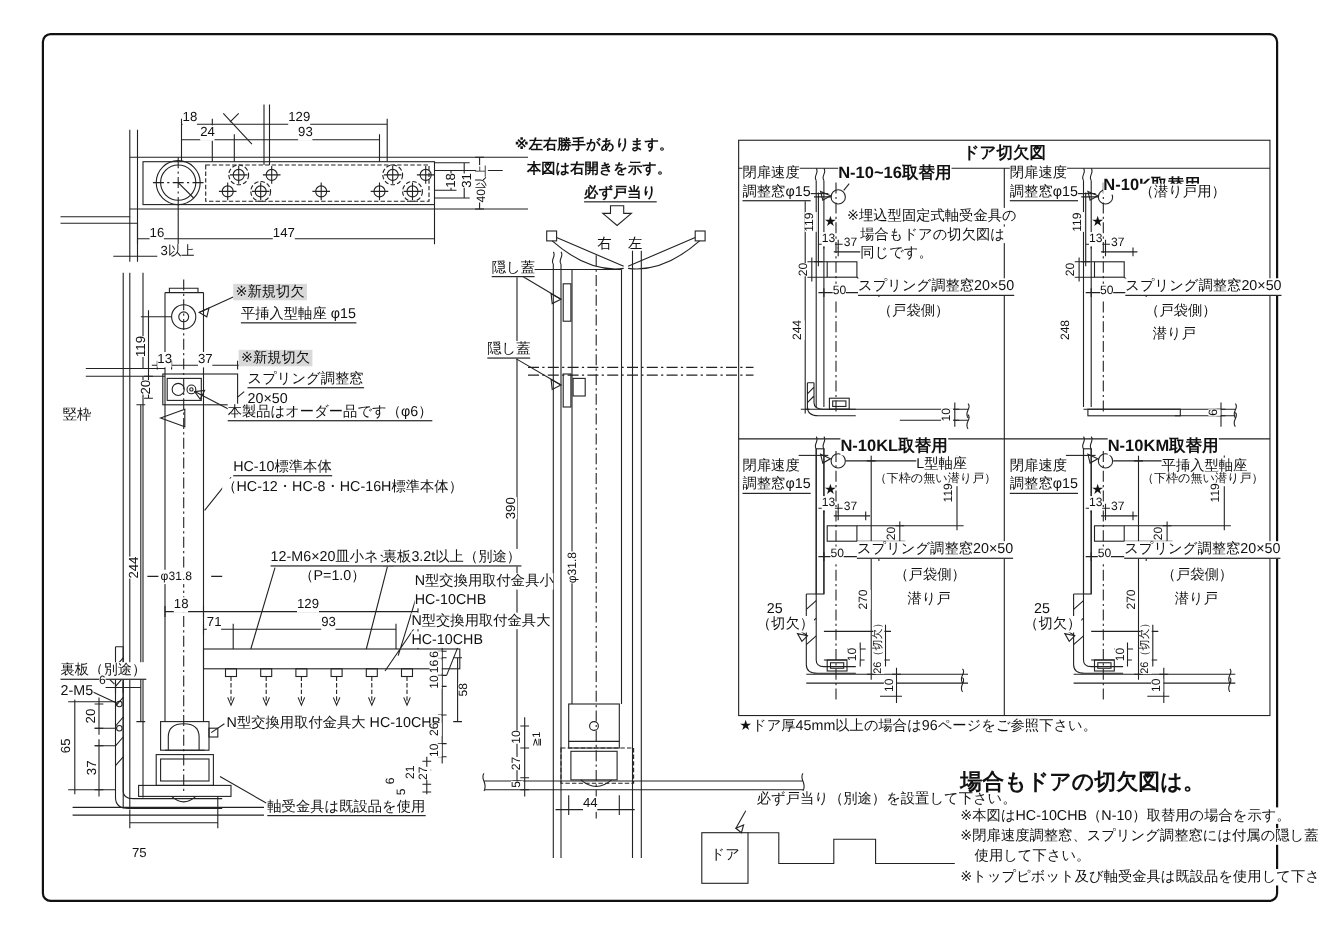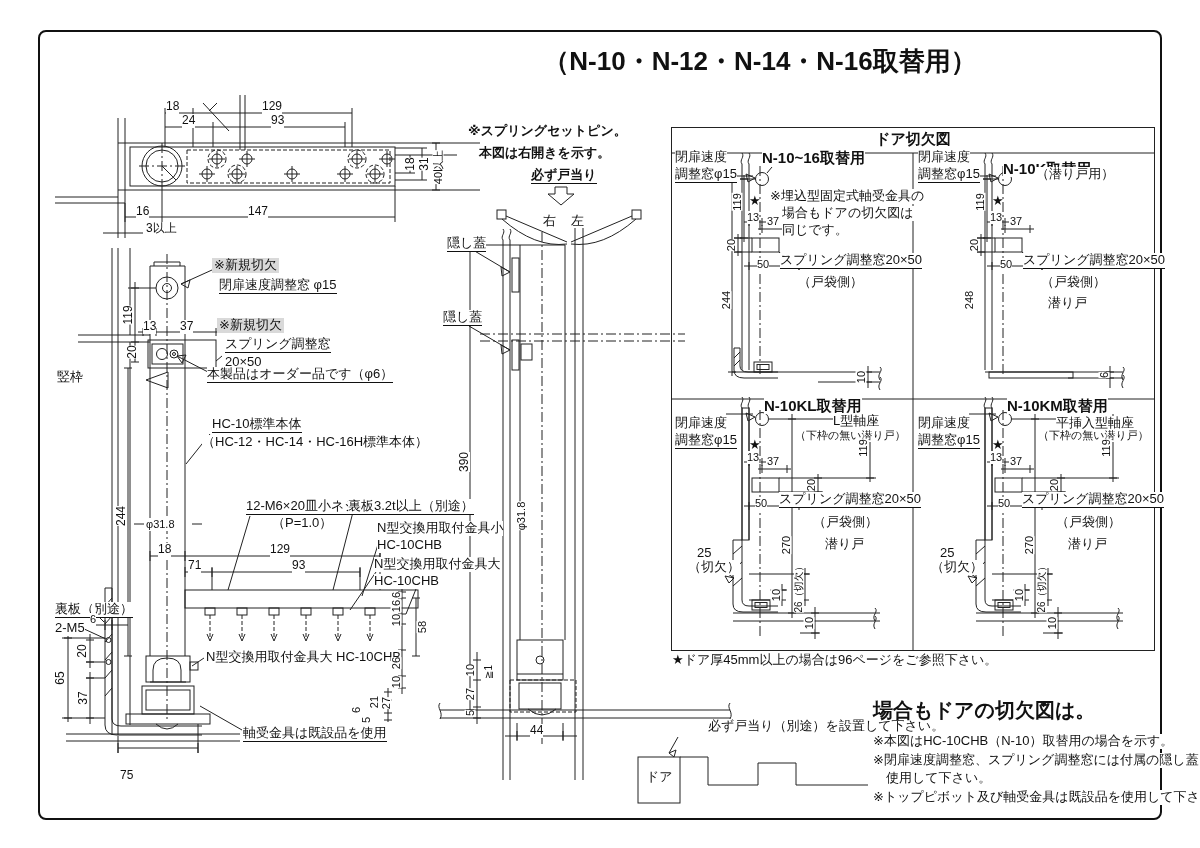--- a/index.html
+++ b/index.html
@@ -226,49 +226,48 @@
     <path d="M548,48 V250 M544,53 H552 M544,246 H552"></path>
     <path d="M315,246 H453 M398,252 H453 M453,241 c4,4 -4,7 0,13 M453,249 c4,4 -4,7 0,13"></path>
     <rect x="319" y="246" width="84" height="6"></rect>
     <path d="M440,240 V262 M436,246 H444 M436,252 H444"></path>
   </g>
   <use href="#coreB"></use>
   <use href="#coreB" x="243"></use>
 </svg>
 
 <div class="title">
-  <div class="l2">（N-10・N-12・N-14・N-16取替用）</div>
 </div>
 
 <div class="lbl" style="left:166px;top:100px">18</div>
 <div class="lbl" style="left:262px;top:100px">129</div>
 <div class="lbl" style="left:182px;top:114px">24</div>
 <div class="lbl" style="left:271px;top:114px">93</div>
 <div class="rl" style="left:410px;top:164px">18</div>
 <div class="rl" style="left:424px;top:164px">31</div>
 <div class="rl s11" style="left:438px;top:167px">40以上</div>
 <div class="lbl" style="left:136px;top:205px">16</div>
 <div class="lbl" style="left:248px;top:205px">147</div>
 <div class="lbl" style="left:146px;top:222px">3以上</div>
 
-<div class="lbl s13 b" style="left:468px;top:124px">※スプリングセットピン。</div>
+<div class="lbl s13 b" style="left:468px;top:124px">※左右勝手があります。</div>
 <div class="lbl s13 b" style="left:479px;top:146px">本図は右開きを示す。</div>
 <div class="lbl s13 b u" style="left:531px;top:168px">必ず戸当り</div>
 <div class="lbl s13" style="left:543px;top:214px;background:transparent">右</div>
 <div class="lbl s13" style="left:571px;top:214px;background:transparent">左</div>
 
 <div class="lbl s13 hl" style="left:212px;top:258px">※新規切欠</div>
-<div class="lbl s13 u" style="left:219px;top:278px">閉扉速度調整窓 φ15</div>
+<div class="lbl s13 u" style="left:219px;top:278px">平挿入型軸座 φ15</div>
 <div class="lbl s13 hl" style="left:217px;top:318px">※新規切欠</div>
 <div class="lbl s13 u" style="left:225px;top:337px">スプリング調整窓</div>
 <div class="lbl s13 u" style="left:225px;top:355px">20×50</div>
 <div class="lbl s13 u" style="left:207px;top:367px">本製品はオーダー品です（φ6）</div>
 <div class="lbl s13" style="left:57px;top:370px">竪枠</div>
 <div class="lbl s13 u" style="left:212px;top:417px">HC-10標準本体</div>
-<div class="lbl s13" style="left:202px;top:435px">（HC-12・HC-14・HC-16H標準本体）</div>
+<div class="lbl s13" style="left:202px;top:435px">（HC-12・HC-8・HC-16H標準本体）</div>
 <div class="lbl s13 u" style="left:246px;top:499px">12-M6×20皿小ネジ</div>
 <div class="lbl s13" style="left:272px;top:516px">（P=1.0）</div>
 <div class="lbl s13 u" style="left:348px;top:499px">裏板3.2t以上（別途）</div>
 <div class="lbl s13" style="left:377px;top:521px">N型交換用取付金具小</div>
 <div class="lbl s13" style="left:377px;top:538px">HC-10CHB</div>
 <div class="lbl s13" style="left:374px;top:557px">N型交換用取付金具大</div>
 <div class="lbl s13" style="left:374px;top:574px">HC-10CHB</div>
 <div class="lbl s13" style="left:206px;top:650px">N型交換用取付金具大 HC-10CHB</div>
 <div class="lbl s13 u" style="left:55px;top:602px">裏板（別途）</div>
 <div class="lbl s13" style="left:55px;top:621px">2-M5</div>
@@ -301,21 +300,21 @@
 
 <div class="lbl s13 u" style="left:447px;top:236px">隠し蓋</div>
 <div class="lbl s13 u" style="left:443px;top:310px">隠し蓋</div>
 <div class="rl" style="left:464px;top:462px">390</div>
 <div class="rl s11" style="left:521px;top:516px">φ31.8</div>
 <div class="rl s11" style="left:470px;top:670px">10</div>
 <div class="rl s10" style="left:489px;top:672px">≧1</div>
 <div class="rl s11" style="left:470px;top:694px">27</div>
 <div class="rl s11" style="left:470px;top:713px">5</div>
 <div class="lbl" style="left:530px;top:724px">44</div>
-<div class="lbl s13" style="left:708px;top:719px">必ず戸当り（別途）を設置して下さい。</div>
+<div class="lbl s13" style="left:688px;top:719px">必ず戸当り（別途）を設置して下さい。</div>
 <div class="lbl s13" style="left:646px;top:770px;background:transparent">ドア</div>
 
 <div class="cuthead">ドア切欠図</div>
 <div class="lbl s13" style="left:672px;top:653px">★ドア厚45mm以上の場合は96ページをご参照下さい。</div>
 
 <div class="lbl s13" style="left:675px;top:150px">閉扉速度</div>
 <div class="lbl s13 u" style="left:675px;top:167px">調整窓φ15</div>
 <div class="lbl s15 b" style="left:762px;top:149px">N-10~16取替用</div>
 <div class="lbl s13" style="left:770px;top:189px">※埋込型固定式軸受金具の</div>
 <div class="lbl s13" style="left:782px;top:206px">場合もドアの切欠図は</div>

